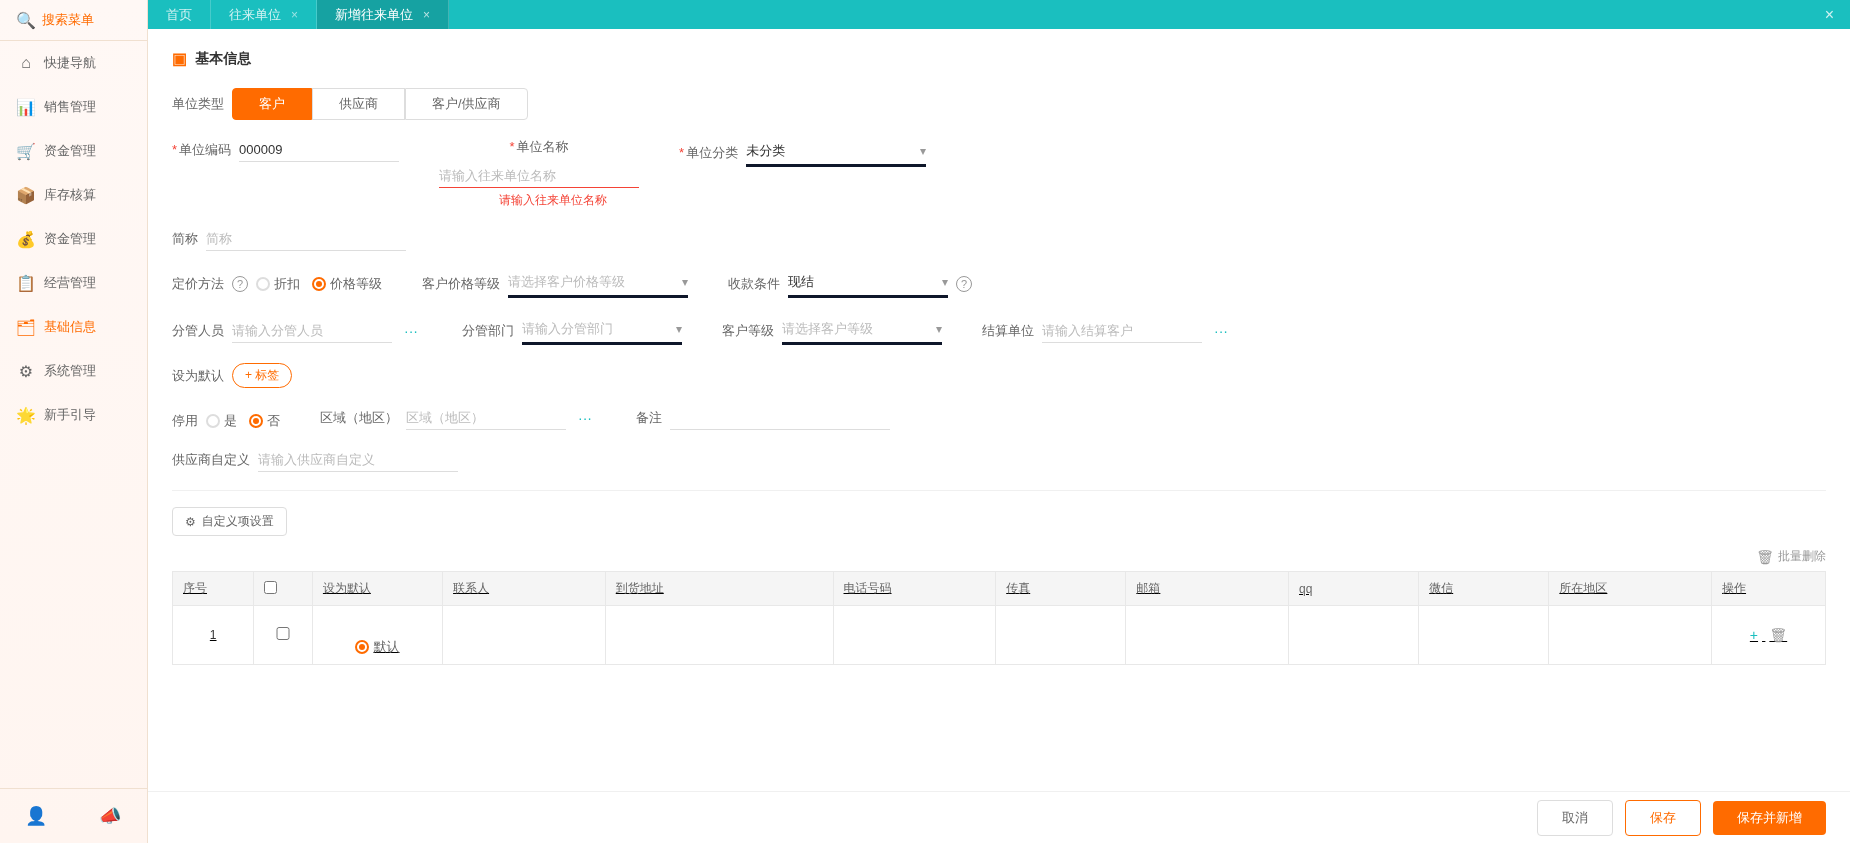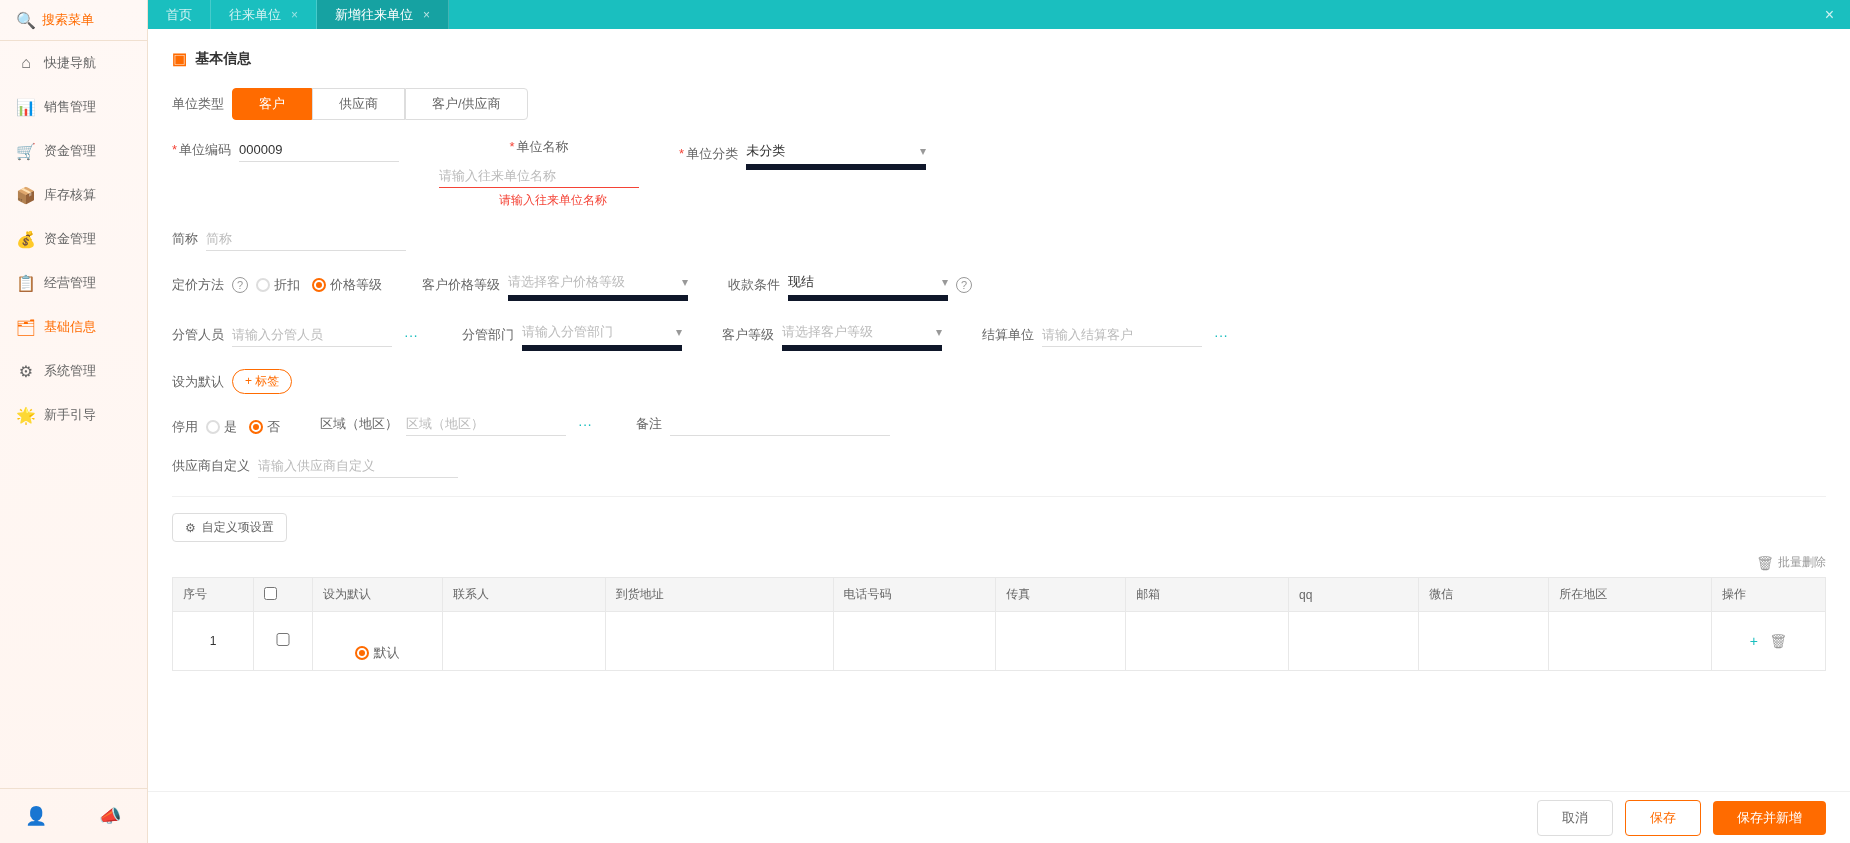--- a/index.html
+++ b/index.html
@@ -165,21 +165,21 @@
     .error-tip {
       color: #f44336;
       font-size: 12px;
       display: block;
       margin-top: 2px;
     }
     .form-select {
       display: flex;
       align-items: center;
       border: none;
-      border-bottom: 6px solid #0f172a;
+      border-bottom: 3px solid #0f172a;
       padding: 4px 0;
       cursor: pointer;
       min-width: 100px;
       color: #333;
       justify-content: center;
     }
     .form-select-value {
       flex: 1;
       font-size: 13px;
     }
@@ -306,20 +306,21 @@
       align-items: center;
       gap: 6px;
       margin-bottom: 12px;
     }
 
     
     .data-table {
       width: 100%;
       border-collapse: collapse;
       font-size: 12px;
+      text-decoration: underline;
     }
     .data-table th {
       background: #f5f5f5;
       padding: 8px 10px;
       text-align: left;
       font-weight: normal;
       color: #666;
       border: 1px solid #e8e8e8;
       white-space: nowrap;
     }

